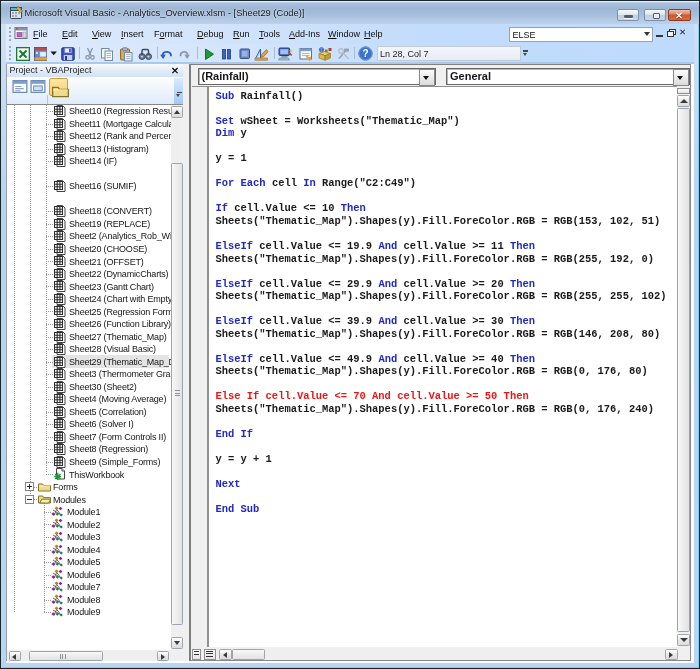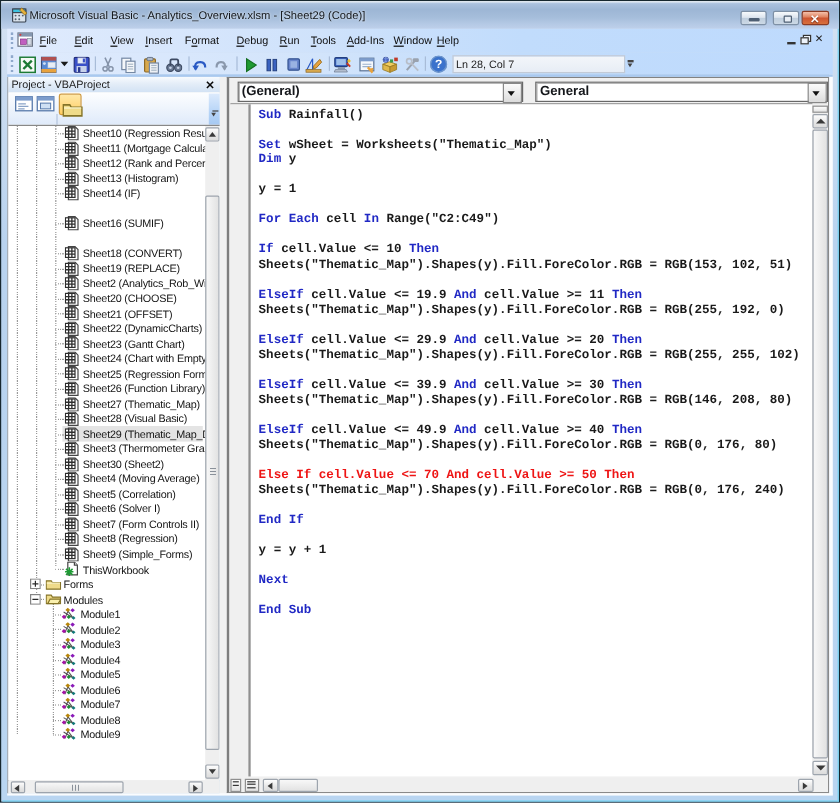--- a/index.html
+++ b/index.html
@@ -152,20 +152,24 @@
  <span class="menuitem" style="left:56px"><u>E</u>dit</span>
  <span class="menuitem" style="left:86px"><u>V</u>iew</span>
  <span class="menuitem" style="left:115px"><u>I</u>nsert</span>
  <span class="menuitem" style="left:148px">F<u>o</u>rmat</span>
  <span class="menuitem" style="left:191px"><u>D</u>ebug</span>
  <span class="menuitem" style="left:227px"><u>R</u>un</span>
  <span class="menuitem" style="left:253px"><u>T</u>ools</span>
  <span class="menuitem" style="left:283px"><u>A</u>dd-Ins</span>
  <span class="menuitem" style="left:322px"><u>W</u>indow</span>
  <span class="menuitem" style="left:358px"><u>H</u>elp</span>
+ <div id="else-combo">
+      <span class="txt">ELSE</span>
+      <span class="arr"></span>
+    </div>
  <i style="left:650px;top:11px;width:6.5px;height:1.8px;background:#333"></i>
  <i style="left:663px;top:4.5px;width:4.5px;height:4px;border:1.1px solid #333;background:#eef3fa"></i>
  <i style="left:661px;top:7px;width:4.5px;height:4px;border:1.1px solid #333;background:#eef3fa"></i>
  <i style="left:673px;top:3px;color:#222;font-size:8.5px">✕</i>
 </div>
 <div id="toolbar">
  <div class="grip" style="left:3px;top:2px;height:14px"></div>
 </div>
 <svg class="abs" style="left:16px;top:47px" width="14" height="14" viewBox="0 0 14 14">
     <rect x="0.5" y="0.5" width="13" height="13" fill="#f6faf6" stroke="#1d7a35" stroke-width="1.6"></rect>
@@ -278,21 +282,21 @@
     <span class="txt">Ln 28, Col 7</span>
   </div>
 <div class="chev" style="left:522px;top:50px">
     <i class="b"></i>
     <i class="a"></i>
   </div>
 <div id="tb-blue"></div>
 <div id="mdi"></div>
 <div id="codewin"></div>
 <div class="combo" style="left:197.5px;width:238.5px">
-    <span class="txt">(General)</span>
+    <span class="txt">(Rainfall)</span>
     <span class="btn"></span>
   </div>
 <div class="combo" style="left:446px;width:244px">
     <span class="txt">General</span>
     <span class="btn"></span>
   </div>
 <div id="code-topline"></div>
 <div id="margin-bar"></div>
 <div id="code-area">
 <pre id="code-pre"><span class="k">Sub</span> Rainfall()

